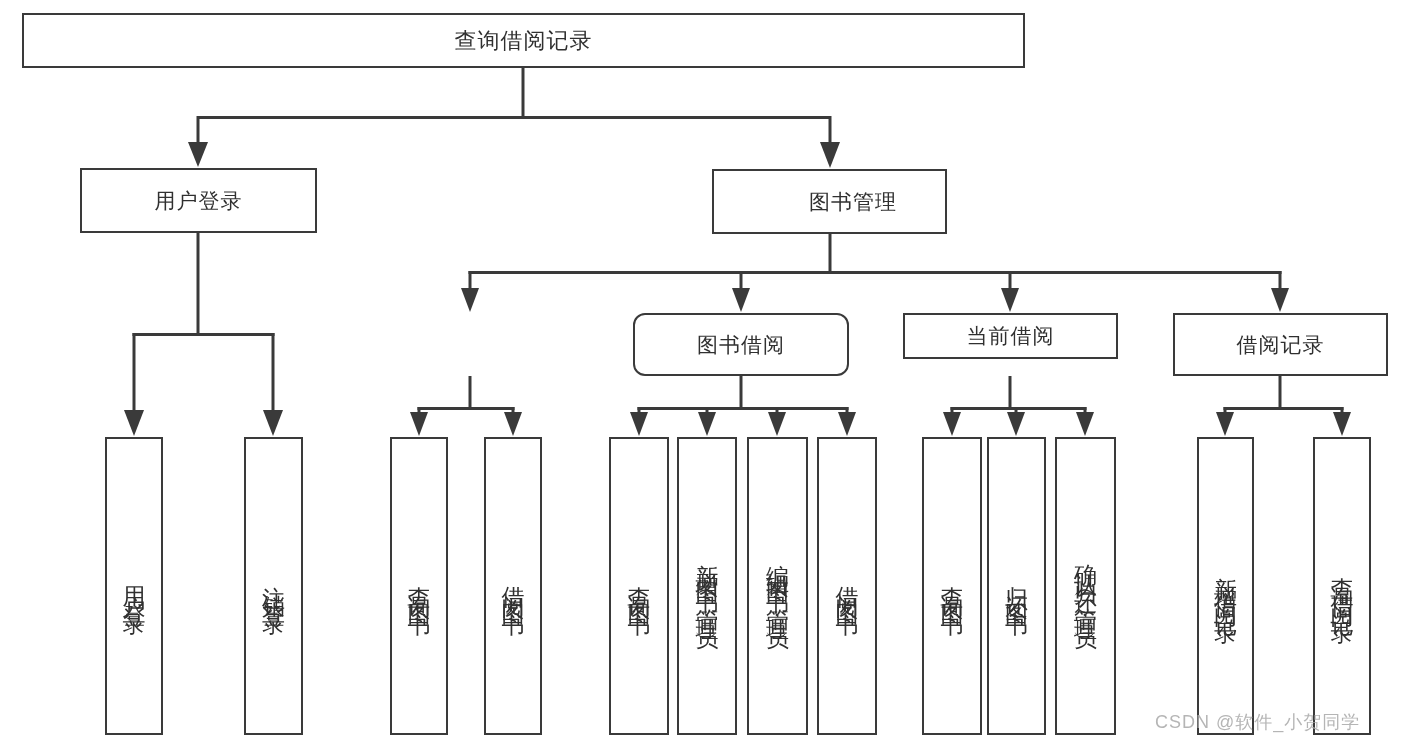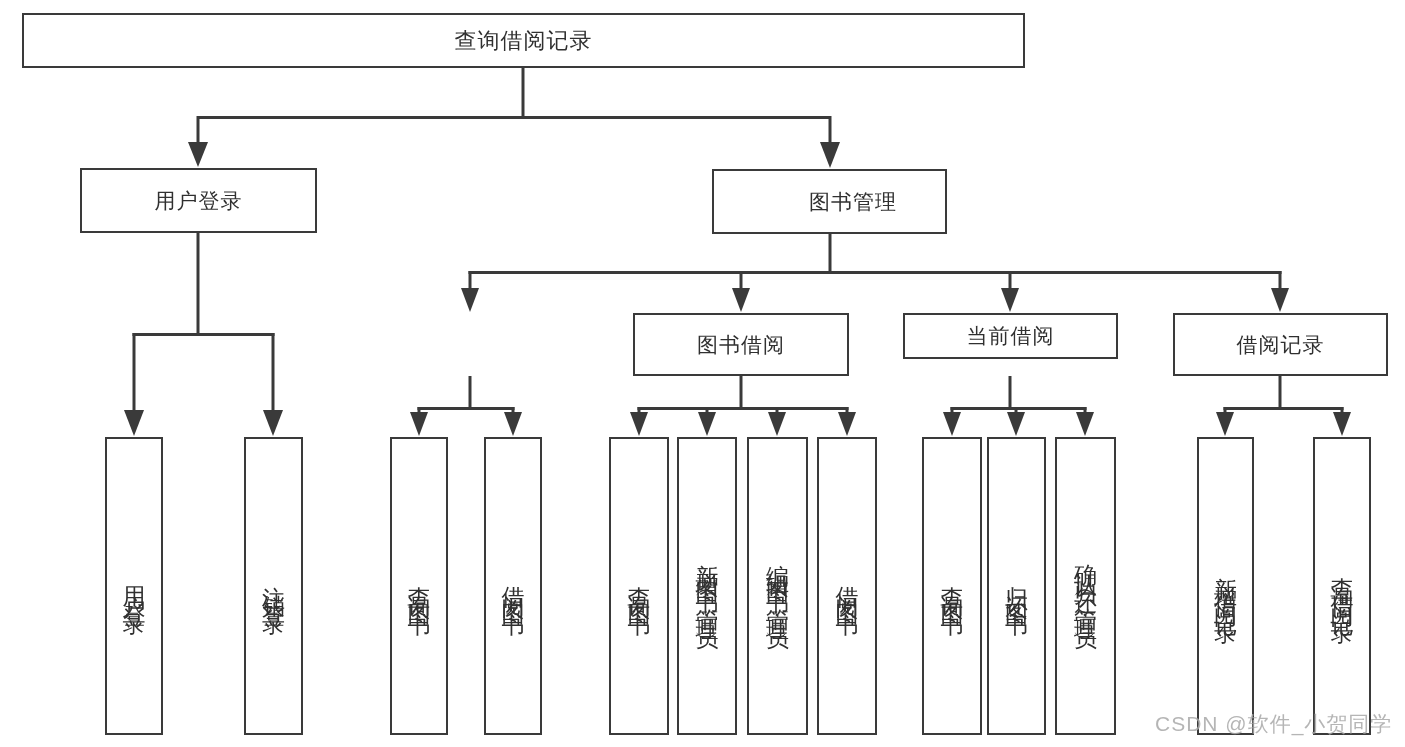--- a/index.html
+++ b/index.html
@@ -35,21 +35,21 @@
   .node.vert{
     writing-mode:vertical-rl;
     font-size:23px;
     letter-spacing:9px;
     line-height:1;
   }
   .watermark{
     position:absolute;
     left:1155px;top:710px;
     z-index:3;
-    font-size:21px;
+    font-size:18px;
     color:var(--wm);
     opacity:.85;
     letter-spacing:1px;
     white-space:nowrap;
   }
 </style>
 </head>
 <body>
 
 <div class="stage">
@@ -166,21 +166,21 @@
       <line x1="1342" y1="407" x2="1342" y2="414"></line>
       <polygon points="1333,412 1351,412 1342,436"></polygon>
     </g>
   </svg>
 
   <div class="node title" style="left:22px;top:13px;width:1003px;height:55px;">查询借阅记录</div>
 
   <div class="node" style="left:80px;top:168px;width:237px;height:65px;">用户登录</div>
   <div class="node" style="left:712px;top:169px;width:235px;height:65px;padding-left:47px;">图书管理</div>
 
-  <div class="node" style="left:633px;top:313px;width:216px;height:63px;">图书借阅</div>
+  <div class="node" style="left:633px;top:313px;width:216px;height:63px;border-radius:12px;">图书借阅</div>
   <div class="node" style="left:903px;top:313px;width:215px;height:46px;">当前借阅</div>
   <div class="node" style="left:1173px;top:313px;width:215px;height:63px;">借阅记录</div>
 
   <div class="node vert" style="left:105px;top:437px;width:58px;height:298px;">用户登录</div>
   <div class="node vert" style="left:244px;top:437px;width:59px;height:298px;">注销登录</div>
 
   <div class="node vert" style="left:390px;top:437px;width:58px;height:298px;">查询图书</div>
   <div class="node vert" style="left:484px;top:437px;width:58px;height:298px;">借阅图书</div>
 
   <div class="node vert" style="left:609px;top:437px;width:60px;height:298px;">查询图书</div>

